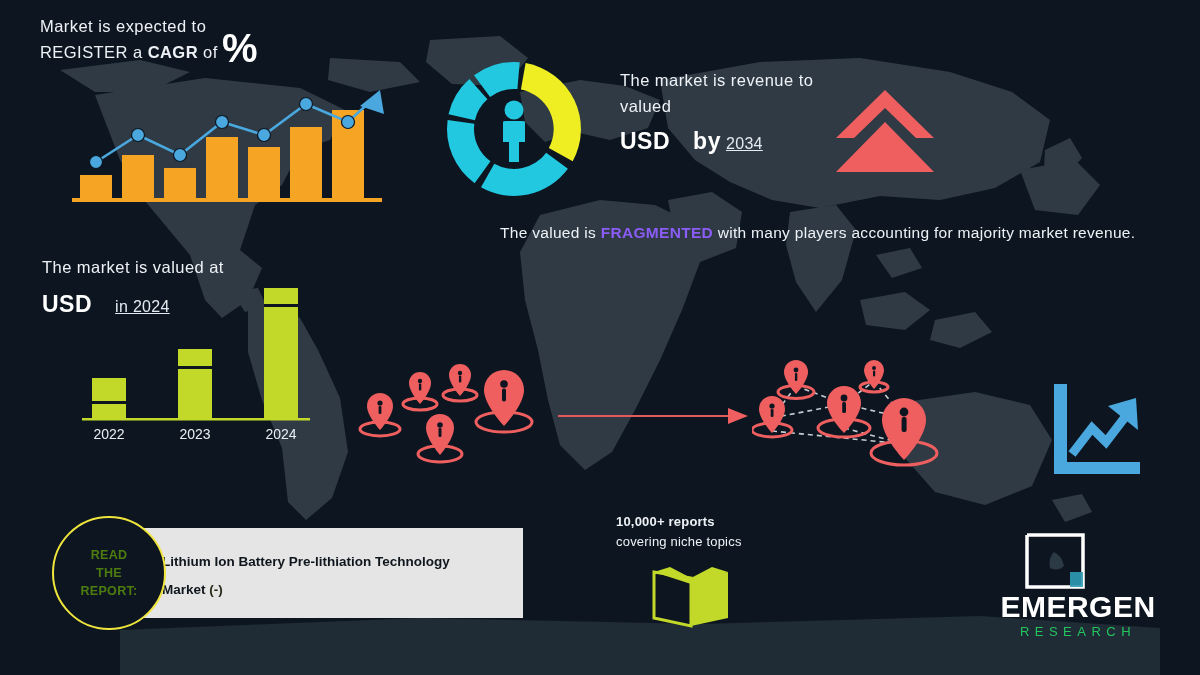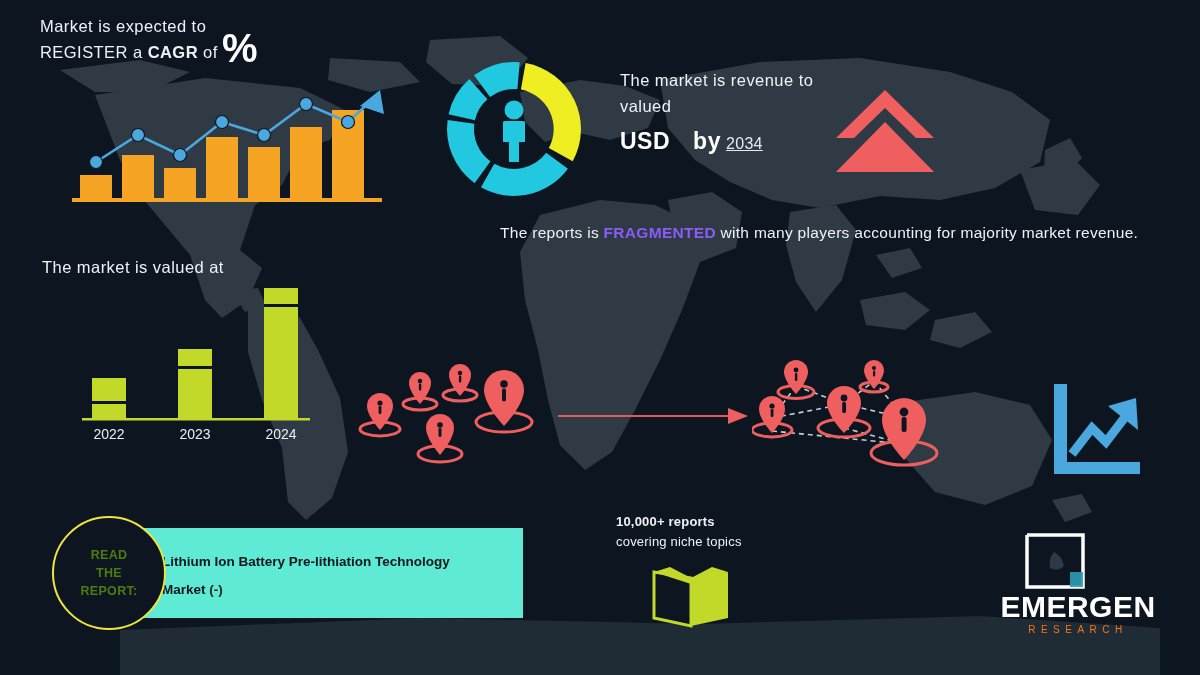--- a/index.html
+++ b/index.html
@@ -45,21 +45,21 @@
   #green-chart { position:absolute; left:70px; top:270px; width:250px; height:180px; z-index:4; }
   
   #pins-left  { position:absolute; left:352px; top:362px; width:190px; height:115px; z-index:4; }
   #pins-right { position:absolute; left:752px; top:356px; width:210px; height:125px; z-index:4; }
   #flow-arrow { position:absolute; left:556px; top:396px; width:195px; height:40px; z-index:4; }
   #growth-icon{ position:absolute; left:1040px; top:372px; width:110px; height:110px; z-index:4; }
 
   
   #banner {
     position:absolute; left:78px; top:528px; width:445px; height:90px;
-    background:#5eead4; z-index:5;
+    background:#e5e5e5; z-index:5;
   }
   #banner-text {
     position:absolute; left:84px; top:20px; right:14px;
     color:#10161d; font-size:13.5px; font-weight:bold; line-height:2.05;
   }
   .banner-dash { font-weight:bold; color:#2b2b1a; }
   #read-circle {
     position:absolute; left:52px; top:516px; width:114px; height:114px;
     border:2.5px solid #efe53c; border-radius:50%;
     background:#0d1620; z-index:6;
@@ -73,21 +73,21 @@
   
   #reports-block { left:616px; top:512px; width:230px; font-size:13px; line-height:1.5; letter-spacing:.2px; }
   #book-icon { position:absolute; left:648px; top:566px; width:86px; height:62px; z-index:5; }
 
   
   #logo { position:absolute; left:988px; top:532px; width:180px; height:112px; z-index:5; }
   #logo-mark { position:absolute; left:36px; top:0px; width:62px; height:58px; }
   #logo-name { position:absolute; left:0; top:58px; width:180px; text-align:center;
                color:#ffffff; font-size:30px; font-weight:bold; letter-spacing:.5px; }
   #logo-sub  { position:absolute; left:0; top:92px; width:180px; text-align:center;
-               color:#f97316; font-size:10px; letter-spacing:5.5px; }
+               color:#22c55e; font-size:13px; letter-spacing:5.5px; }
 </style>
 </head>
 <body>
 
 <div id="stage">
 
   <svg class="map-layer" viewBox="0 0 1200 675" preserveAspectRatio="none">
     <rect x="0" y="0" width="1200" height="675" fill="#0d1620"></rect>
     <g fill="#333f4a" opacity="0.92">
 
@@ -180,25 +180,29 @@
       <span class="sub-usd">2034</span>
     </div>
   </div>
 
   <svg id="red-arrows" viewBox="0 0 115 95">
     <polygon points="57,8 106,56 88,56 57,26 26,56 8,56" fill="#ef5f5f"></polygon>
     <polygon points="57,40 106,90 8,90" fill="#ef5f5f"></polygon>
   </svg>
 
   <div class="txt" id="fragmented-block">
-    <span>The reports is </span><span class="yellow-em">FRAGMENTED</span><span> with many players accounting for majority market revenue.</span>
+    <span>The valued is </span><span class="yellow-em">FRAGMENTED</span><span> with many players accounting for majority market revenue.</span>
   </div>
 
   <div class="txt hdr-line" id="valued-block">
     <div>The market is valued at</div>
+    <div id="valued-val">
+      <span class="big-usd">USD</span>
+      <span class="sub-usd" style="margin-left:18px;">in 2024</span>
+    </div>
   </div>
 
   <svg id="green-chart" viewBox="0 0 250 180">
     <rect x="12" y="148" width="228" height="2.5" fill="#c2d92a"></rect>
     <g>
       <rect x="22" y="108" width="34" height="40" fill="#c2d92a"></rect>
       <rect x="22" y="131" width="34" height="3" fill="#0d1620"></rect>
     </g>
     <g>
       <rect x="108" y="79" width="34" height="69" fill="#c2d92a"></rect>

